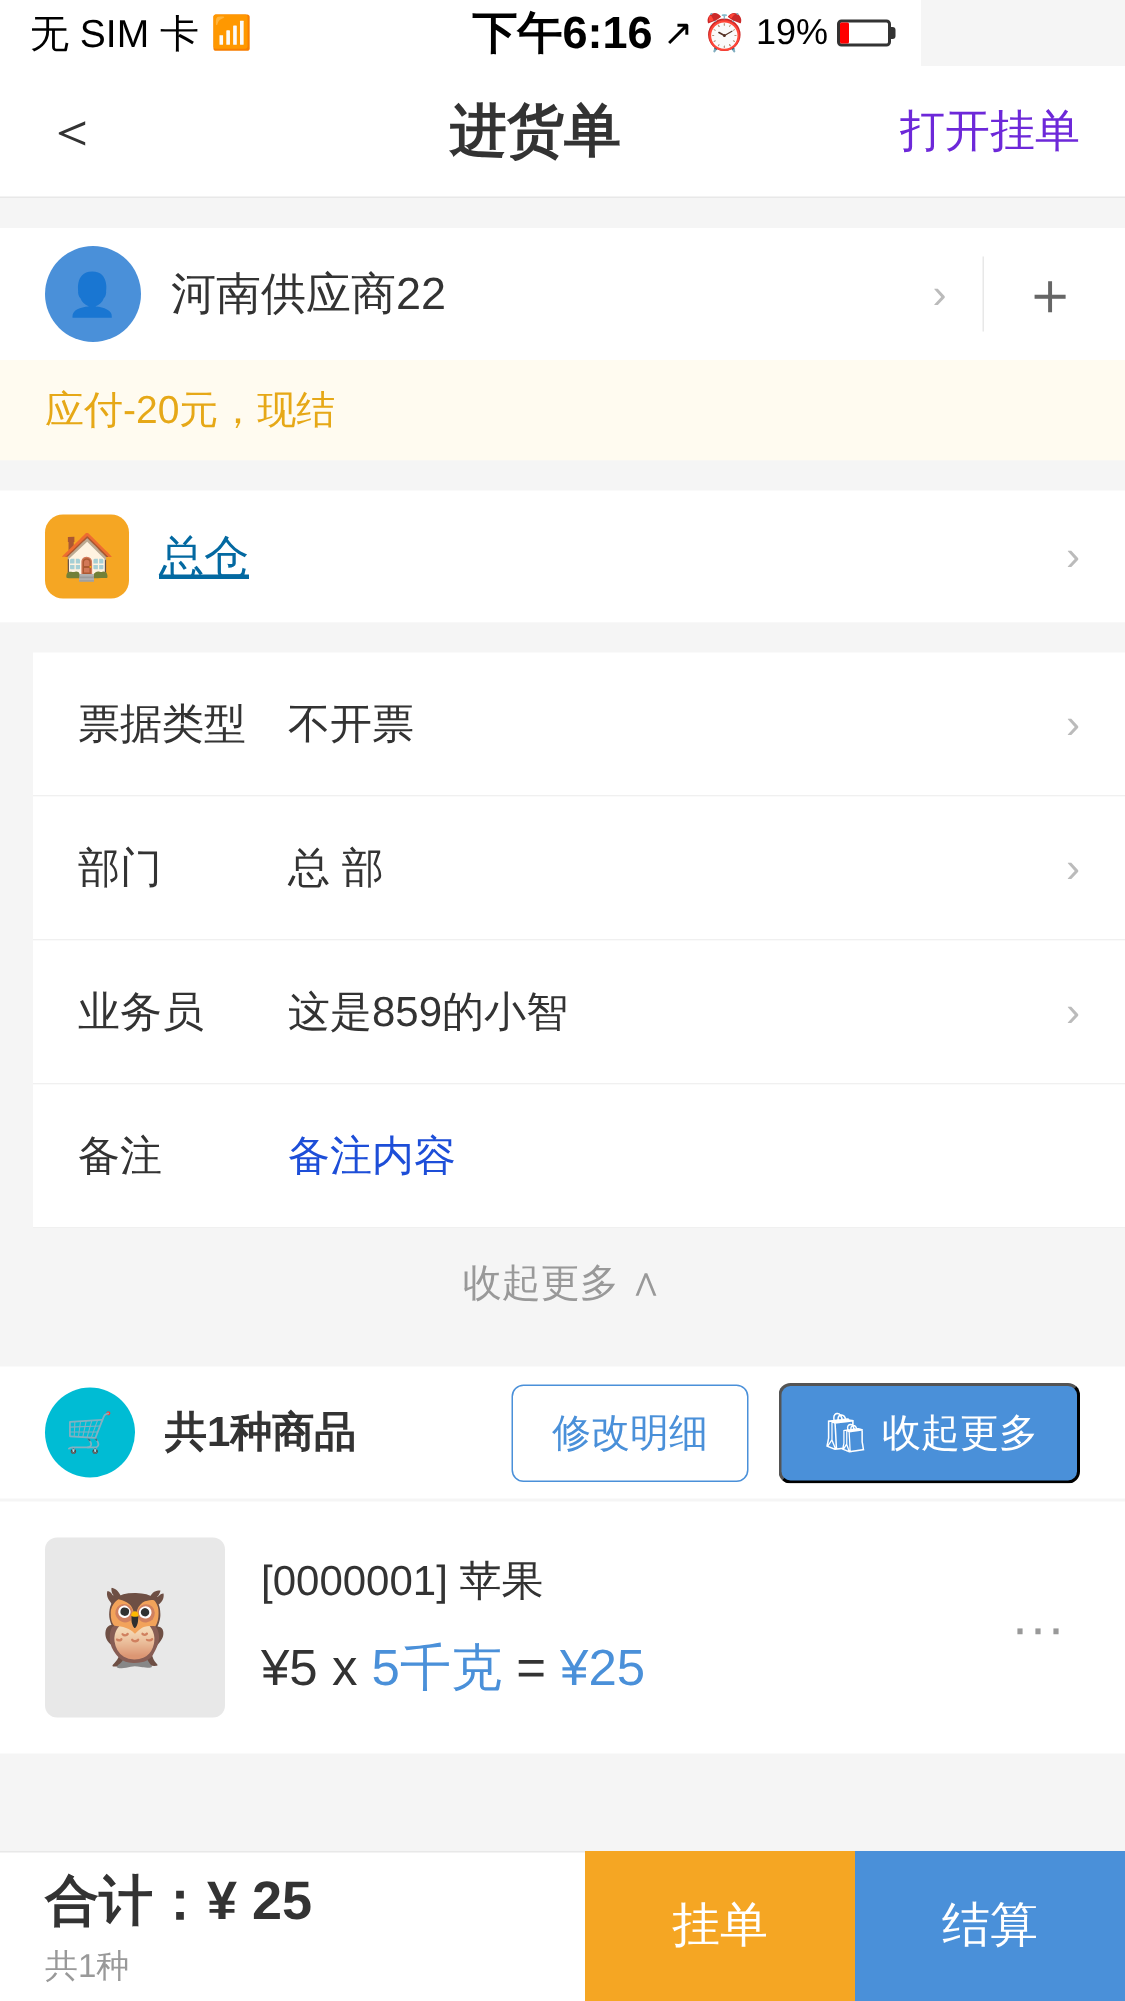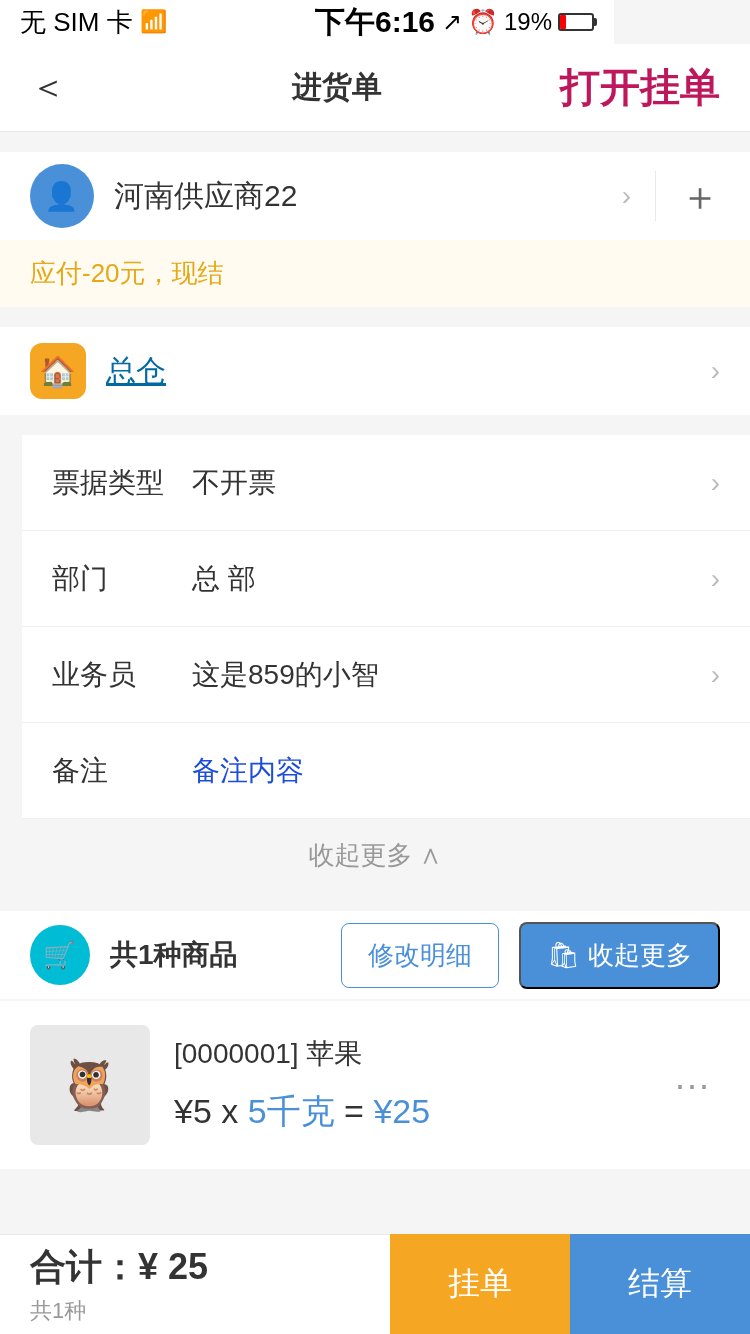--- a/index.html
+++ b/index.html
@@ -81,30 +81,29 @@
       padding: 0 30px;
       border-bottom: 1px solid #e8e8e8;
     }
     .nav-back {
       font-size: 36px;
       color: #333;
       cursor: pointer;
       font-weight: 300;
     }
     .nav-title {
+      font-size: 38px;
+      font-weight: 600;
+      color: #333;
+      margin-left: 48px;
+    }
+    .nav-action {
       font-size: 30px;
-      font-weight: 600;
-      color: #333;
-      margin-left: 48px;
-    }
-    .nav-action {
-      font-size: 40px;
-      color: #be185d;
-      cursor: pointer;
-      font-weight: bold;
+      color: #6d28d9;
+      cursor: pointer;
     }
 
     
     .section-gap {
       height: 20px;
       background: #f5f5f5;
     }
 
     
     .supplier-section {

